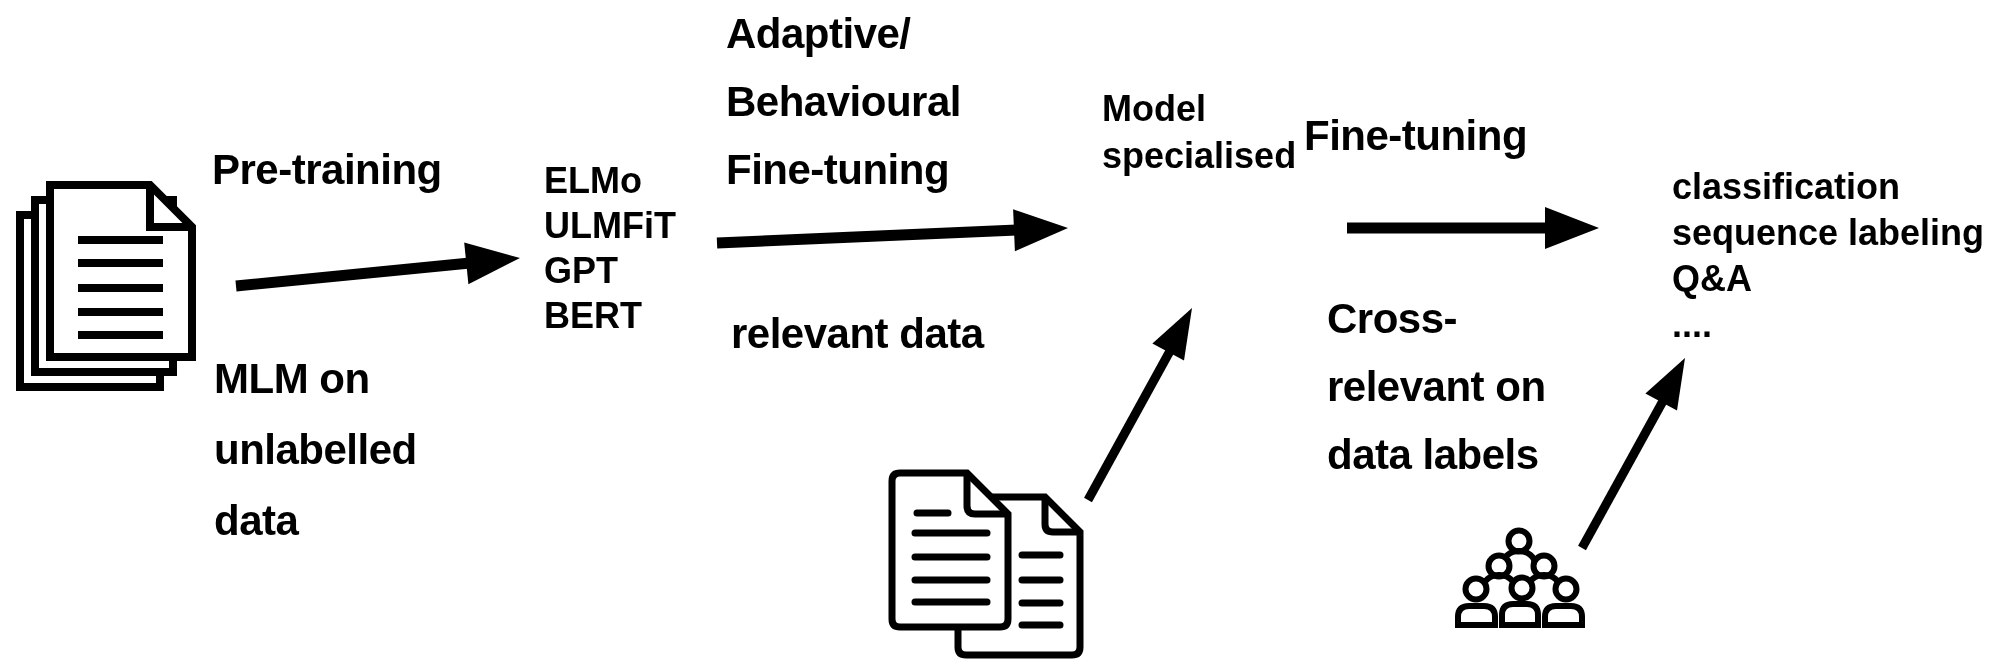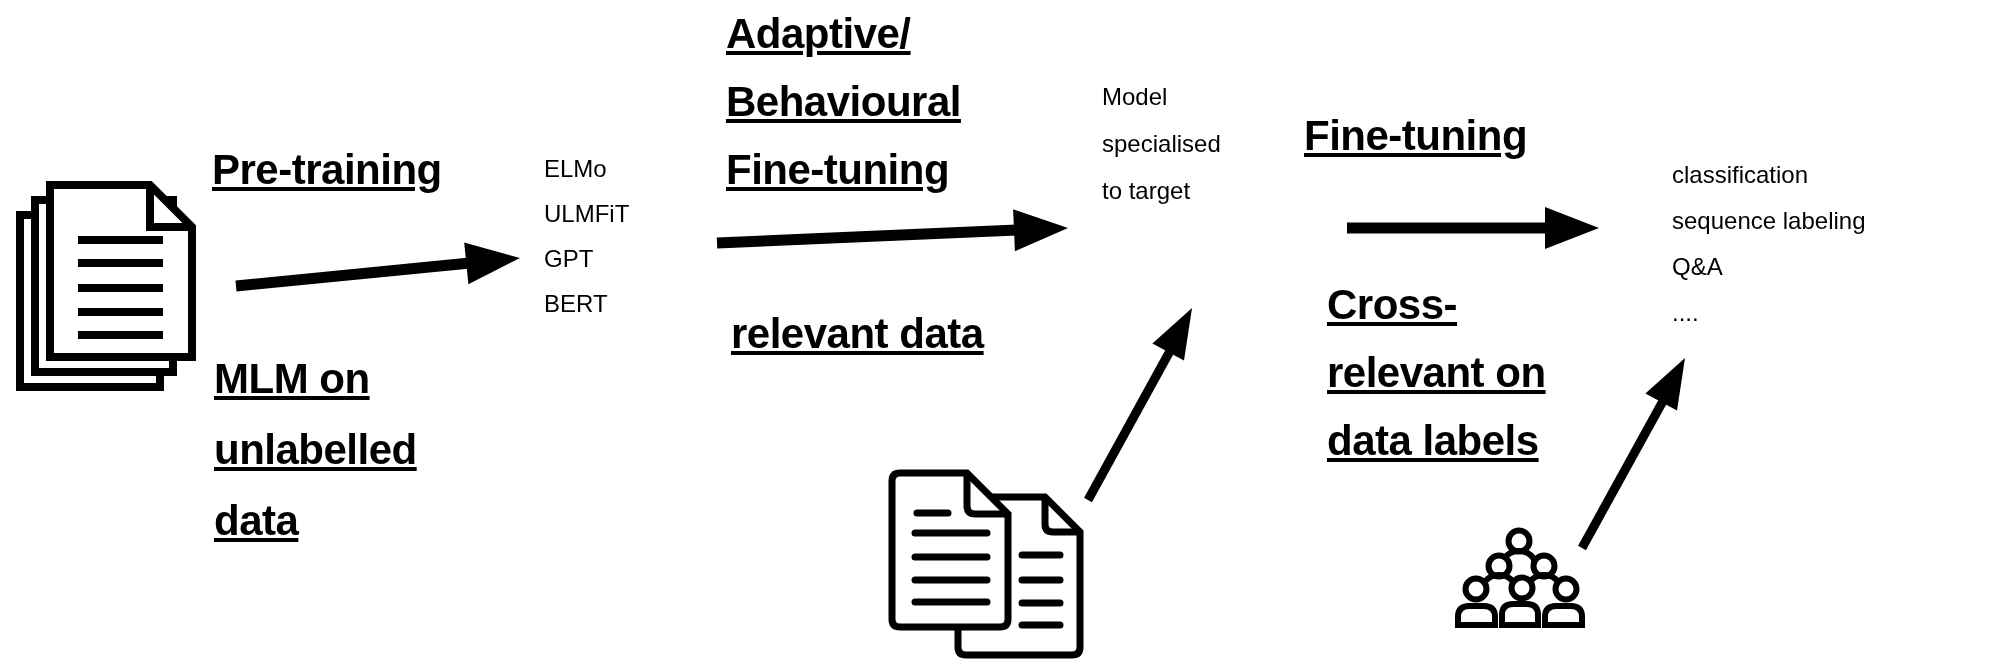--- a/index.html
+++ b/index.html
@@ -12,27 +12,27 @@
     background: #ffffff;
     color: #000000;
   }
   .abs { position: absolute; }
   .label-bold {
     font-weight: 700;
     font-size: 42px;
     letter-spacing: -0.5px;
     white-space: nowrap;
     line-height: 68px;
-    text-decoration: underline;
   }
   .label-reg {
-    font-weight: 400;
-    font-size: 24px;
+    font-weight: 700;
+    font-size: 36px;
     white-space: nowrap;
     line-height: 47px;
+    margin-top: 12px;
   }
   svg { display: block; overflow: visible; }
   .page   { fill: var(--bg, #ffffff); stroke: currentColor; }
   .ink-line { stroke: currentColor; fill: none; }
   .ink-fill { fill: currentColor; stroke: none; }
   .head-circ { fill: var(--bg,#ffffff); stroke: currentColor; }
 </style>
 </head>
 <body>
 
@@ -118,26 +118,25 @@
       <line x1="30" y1="68" x2="102" y2="68"></line>
       <line x1="30" y1="92" x2="102" y2="92"></line>
       <line x1="30" y1="115" x2="102" y2="115"></line>
       <line x1="30" y1="137" x2="102" y2="137"></line>
     </g>
   </svg>
 
   <div class="abs label-reg" style="left:1102px;top:73px">
     <div>Model</div>
     <div>specialised</div>
-    <div>to target</div>
   </div>
 
   <div class="abs label-bold" style="left:1304px;top:112px;line-height:48px">Fine-tuning</div>
 
-  <div class="abs label-bold" style="left:1327px;top:271px">
+  <div class="abs label-bold" style="left:1327px;top:285px">
     <div>Cross-</div>
     <div>relevant on</div>
     <div>data labels</div>
   </div>
 
   <svg class="abs" style="left:1450px;top:522px" width="140" height="110" viewBox="0 0 140 110">
     <circle class="head-circ" cx="69" cy="19" r="10.5" stroke-width="6"></circle>
     <path class="ink-line" d="M53,42 A16,13 0 0 1 85,42" stroke-width="6"></path>
     <circle class="head-circ" cx="49" cy="44" r="10.5" stroke-width="6"></circle>
     <circle class="head-circ" cx="94" cy="44" r="10.5" stroke-width="6"></circle>

